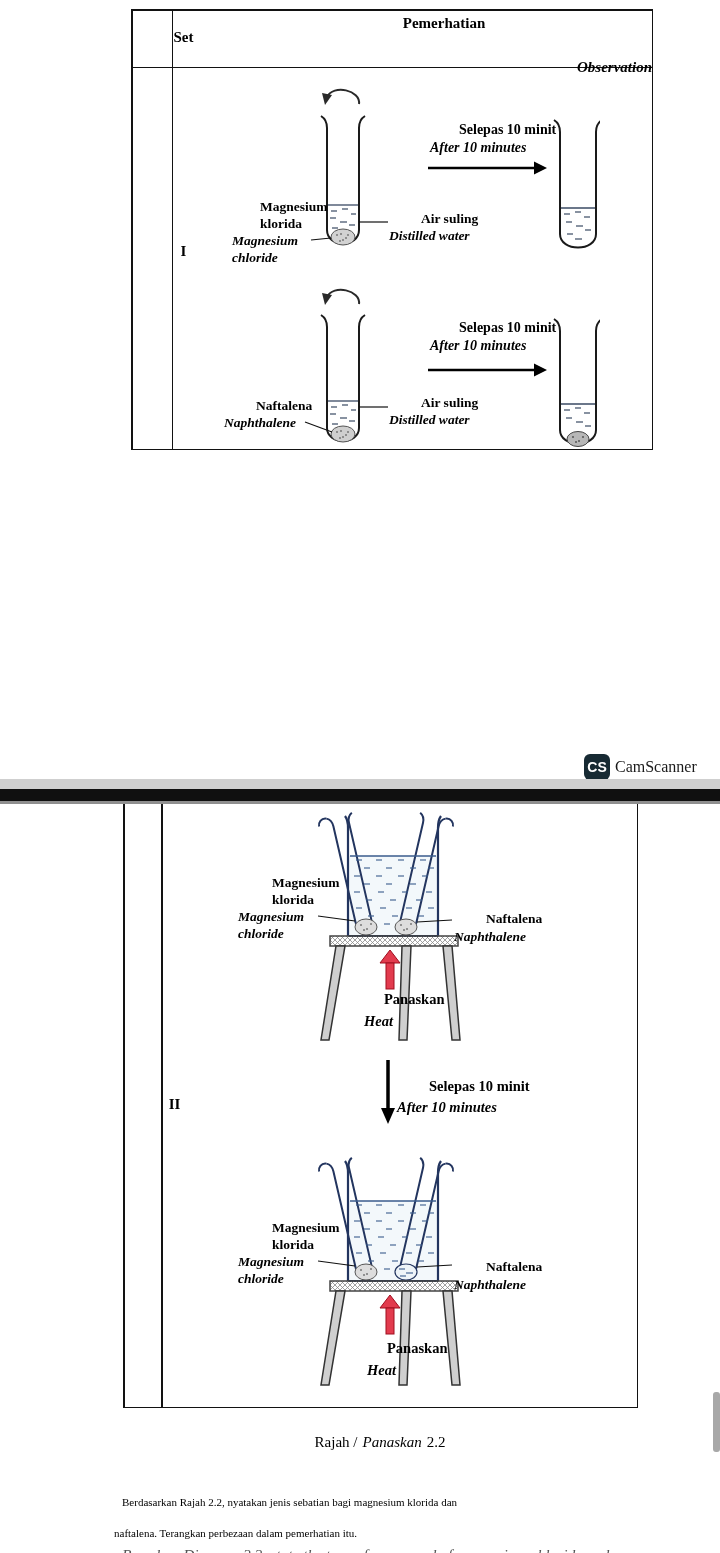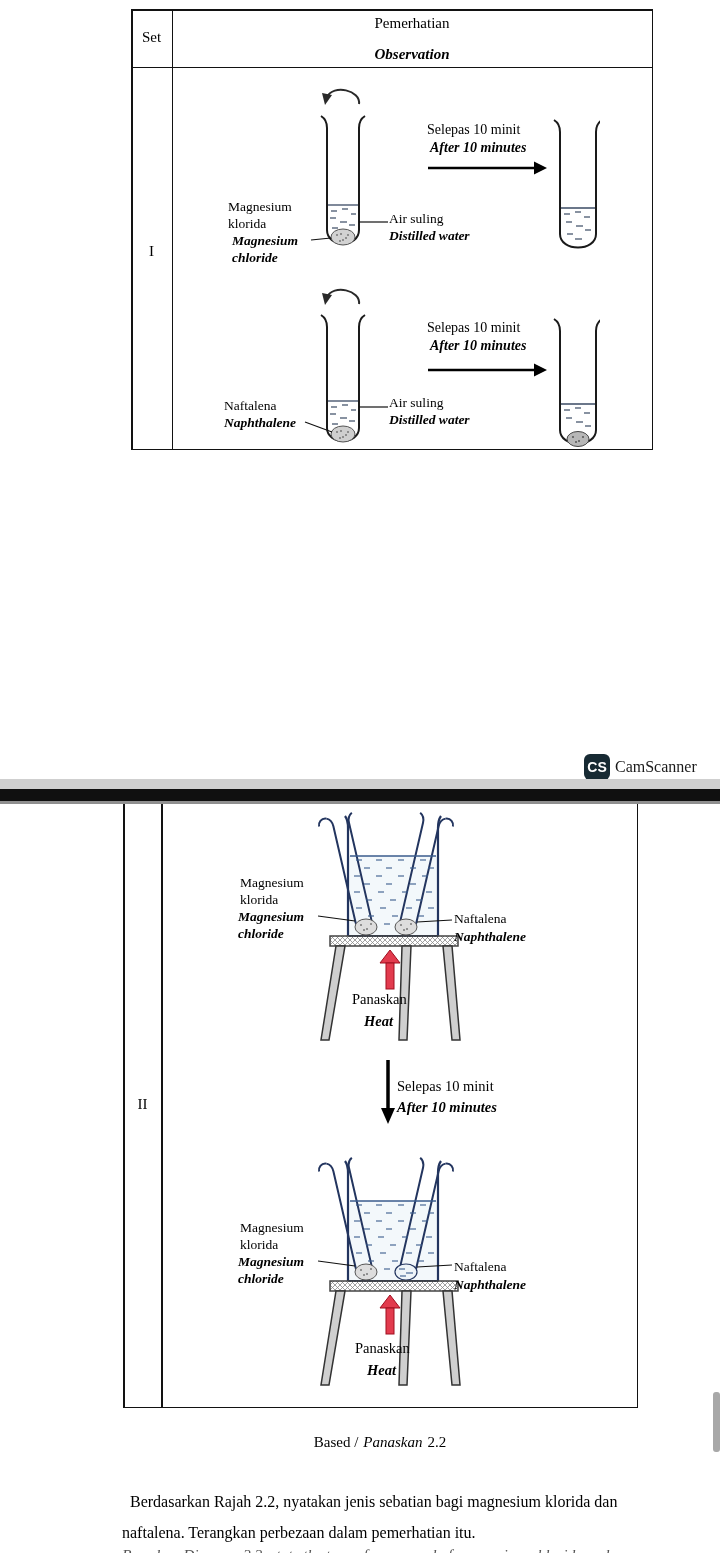--- a/index.html
+++ b/index.html
@@ -2,26 +2,26 @@
 <html><head>
 <meta charset="utf-8">
 <style>
   html,body{margin:0;padding:0;background:#ffffff;}
   .stage{position:relative;width:720px;height:1553px;background:#ffffff;overflow:hidden;
          font-family:"Liberation Serif","DejaVu Serif",serif;color:#000;}
   .abs{position:absolute;}
   .hline{position:absolute;background:#121212;height:1.5px;}
   .vline{position:absolute;background:#121212;width:1.5px;}
   .lbl{position:absolute;font-size:13.5px;line-height:17px;white-space:nowrap;}
-  .b{font-weight:normal;}
+  .b{font-weight:bold;padding-left:32px;}
   .bi{font-weight:bold;font-style:italic;}
   .center{text-align:center;}
   .hdr{position:absolute;font-size:15px;white-space:nowrap;}
   .dur{position:absolute;font-size:14px;line-height:18px;white-space:nowrap;}
-  .qline{position:absolute;font-size:16px;line-height:20px;white-space:nowrap;margin-left:8px;}
+  .qline{position:absolute;font-size:11px;line-height:20px;white-space:nowrap;}
   .gapband{position:absolute;left:0;width:720px;}
   .caption{position:absolute;left:270px;top:1434px;width:220px;display:flex;justify-content:center;gap:5px;font-size:15px;}
   .badge{position:absolute;left:584px;top:754px;width:26px;height:26px;background:#172a33;border-radius:6px;
          color:#fff;font-family:"Liberation Sans","DejaVu Sans",sans-serif;font-weight:bold;font-size:14px;
          display:flex;align-items:center;justify-content:center;}
   .scrollthumb{position:absolute;left:713px;top:1392px;width:7px;height:60px;background:#a8a8a8;border-radius:3px;}
   .cutline{position:absolute;left:122px;top:1546px;width:520px;height:7px;overflow:hidden;color:#555;
            font-size:15.5px;font-style:italic;}
 </style>
 </head>
@@ -33,21 +33,21 @@
 
     <div class="hline" style="left:131px;top:9px;width:522px;"></div>
     <div class="hline" style="left:131px;top:448.5px;width:522px;"></div>
     <div class="vline" style="left:131px;top:9px;height:441px;"></div>
     <div class="vline" style="left:651.5px;top:9px;height:441px;"></div>
     <div class="hline" style="left:131px;top:66.5px;width:522px;"></div>
     <div class="vline" style="left:171.5px;top:9px;height:441px;"></div>
 
     <div class="hdr b center" style="left:131px;top:29px;width:41px;text-align:center;">Set</div>
     <div class="hdr b center" style="left:172px;top:15px;width:480px;">Pemerhatian</div>
-    <div class="hdr bi center" style="left:172px;top:46px;width:480px;">Observation</div>
+    <div class="hdr bi center" style="left:172px;top:59px;width:480px;text-align:right;">Observation</div>
     <div class="hdr b center" style="left:131px;top:243px;width:41px;">I</div>
 
     <svg class="abs" style="left:225px;top:78px;" width="375" height="190" viewBox="0 0 375 190">
       <g>
         <path d="M134,26 C136,12 108,6 102,19" fill="none" stroke="#2a2a2a" stroke-width="2"></path>
         <polygon points="97,15 107,17 100,27" fill="#2a2a2a"></polygon>
       </g>
       <g>
         <path d="M96,38 C101,41 102,45 102,50 L102,152 C102,170 134,170 134,152 L134,50 C134,45 135,41 140,38" fill="none" stroke="#1a1a1a" stroke-width="2"></path>
         <line x1="103" y1="127" x2="133" y2="127" stroke="#3a4a63" stroke-width="1.3"></line>
@@ -363,21 +363,21 @@
     <div class="lbl b" style="left:240px;top:1219px;">Magnesium</div>
     <div class="lbl b" style="left:240px;top:1236px;">klorida</div>
     <div class="lbl bi" style="left:238px;top:1253px;">Magnesium</div>
     <div class="lbl bi" style="left:238px;top:1270px;">chloride</div>
     <div class="lbl b" style="left:454px;top:1258px;">Naftalena</div>
     <div class="lbl bi" style="left:454px;top:1276px;">Naphthalene</div>
     <div class="lbl b" style="left:355px;top:1340px;font-size:14.5px;">Panaskan</div>
     <div class="lbl bi" style="left:367px;top:1362px;font-size:14.5px;">Heat</div>
 
     <div class="caption">
-      <span>Based /</span>
+      <span>Rajah /</span>
       <span style="font-style:italic;">Panaskan</span>
       <span>2.2</span>
     </div>
 
     <div class="qline" style="left:122px;top:1492px;">Berdasarkan Rajah 2.2, nyatakan jenis sebatian bagi magnesium klorida dan</div>
     <div class="qline" style="left:114px;top:1523px;">naftalena. Terangkan perbezaan dalam pemerhatian itu.</div>
     <div class="cutline">Based on Diagram 2.2, state the type of compound of magnesium chloride and naphthalene.</div>
   </div>
 
   <div class="scrollthumb"></div>

